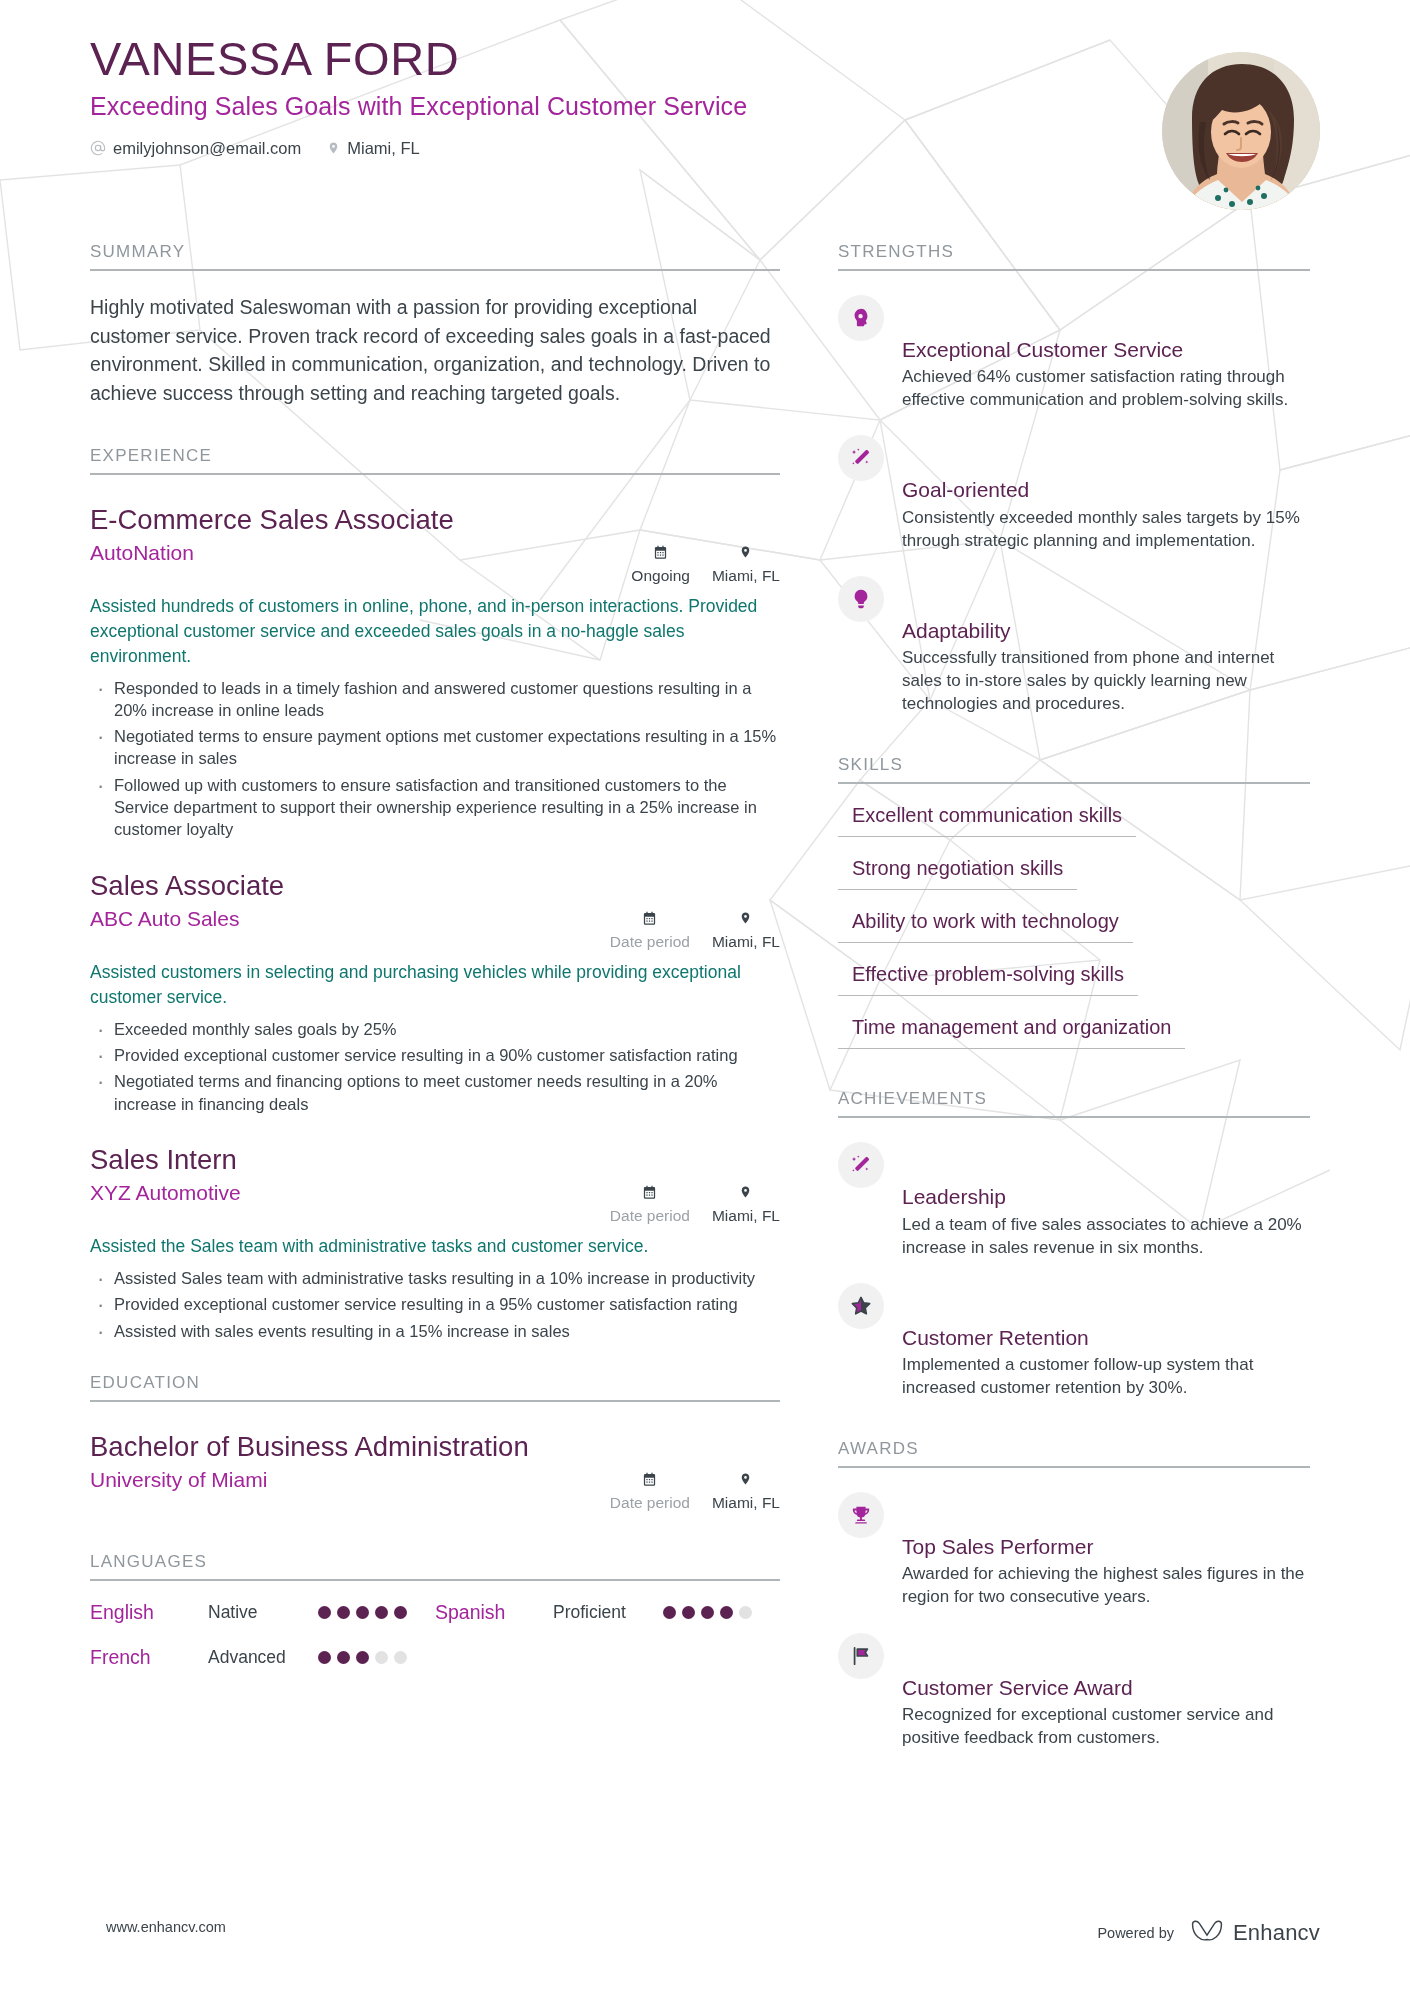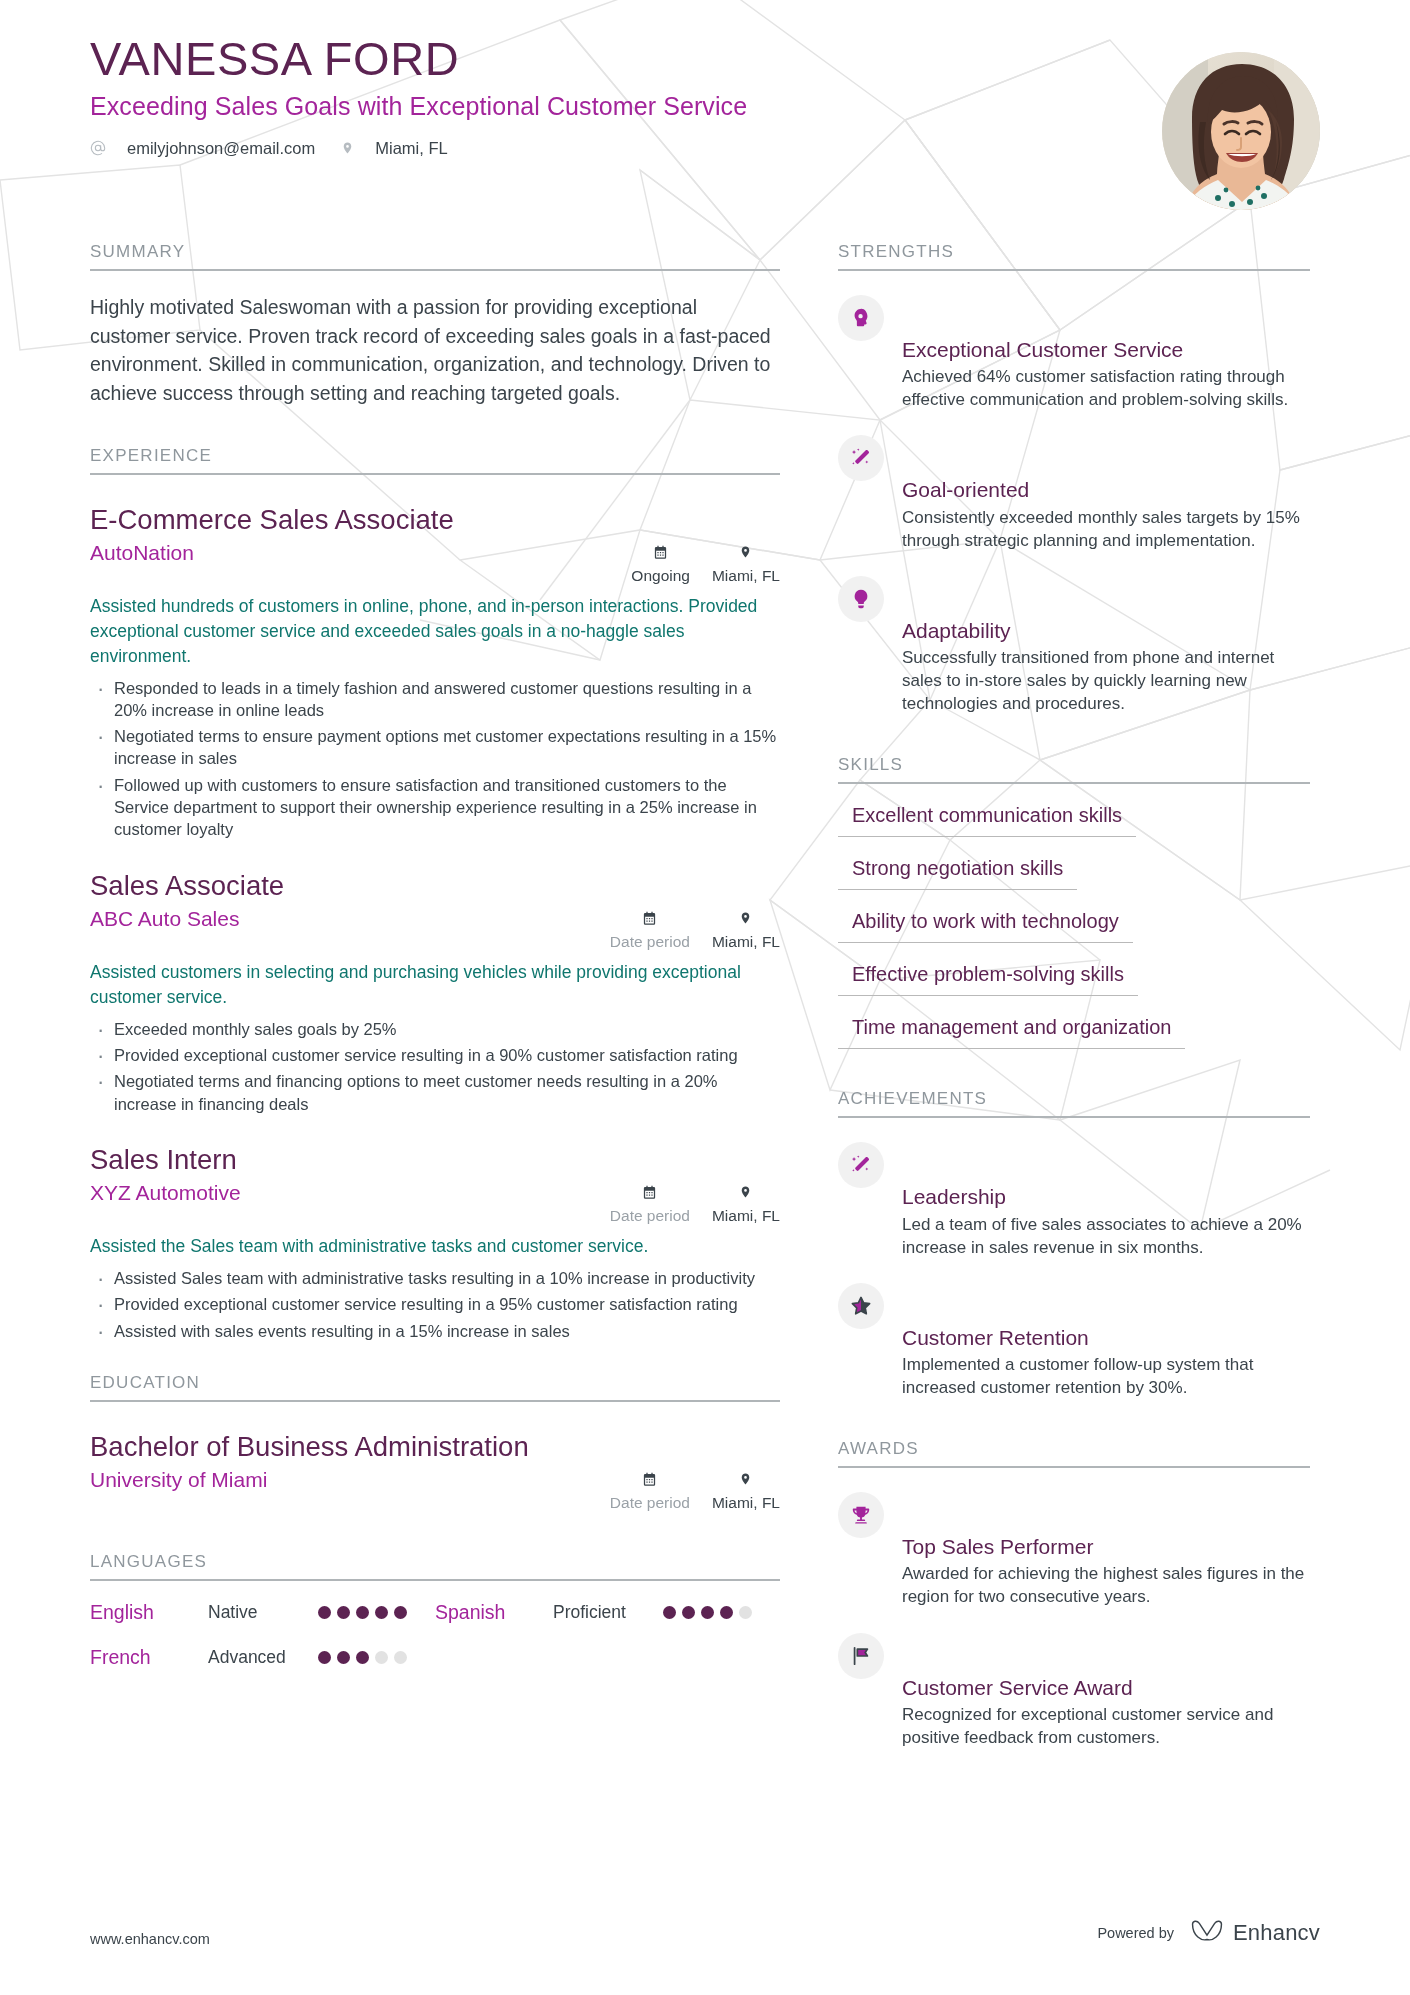--- a/index.html
+++ b/index.html
@@ -63,21 +63,21 @@
     margin-top: 18px;
     display: flex;
     align-items: center;
     gap: 26px;
     font-size: 16.5px;
     color: #3b444b;
   }
   .contact-item {
     display: flex;
     align-items: center;
-    gap: 21px;
+    gap: 7px;
   }
   .contact-item .ic { color: #b6bcc1; display: inline-flex; align-items: center; }
 
   .avatar {
     position: absolute;
     top: 52px;
     right: 0;
     width: 158px;
     height: 158px;
     border-radius: 50%;
@@ -277,25 +277,25 @@
     border-bottom: 1px solid #b9b9b9;
   }
 
   
   .rsec { margin-top: 40px; }
   .rsec-first { margin-top: 0; }
 
   
   .footer {
     position: absolute;
-    left: 90px;
+    left: 106px;
     right: 90px;
     bottom: 48px;
     display: flex;
-    align-items: flex-end;
+    align-items: flex-start;
     justify-content: space-between;
     z-index: 3;
   }
   .footer-url {
     font-size: 14.5px;
     color: #3b444b;
   }
   .footer-right {
     display: flex;
     align-items: center;

